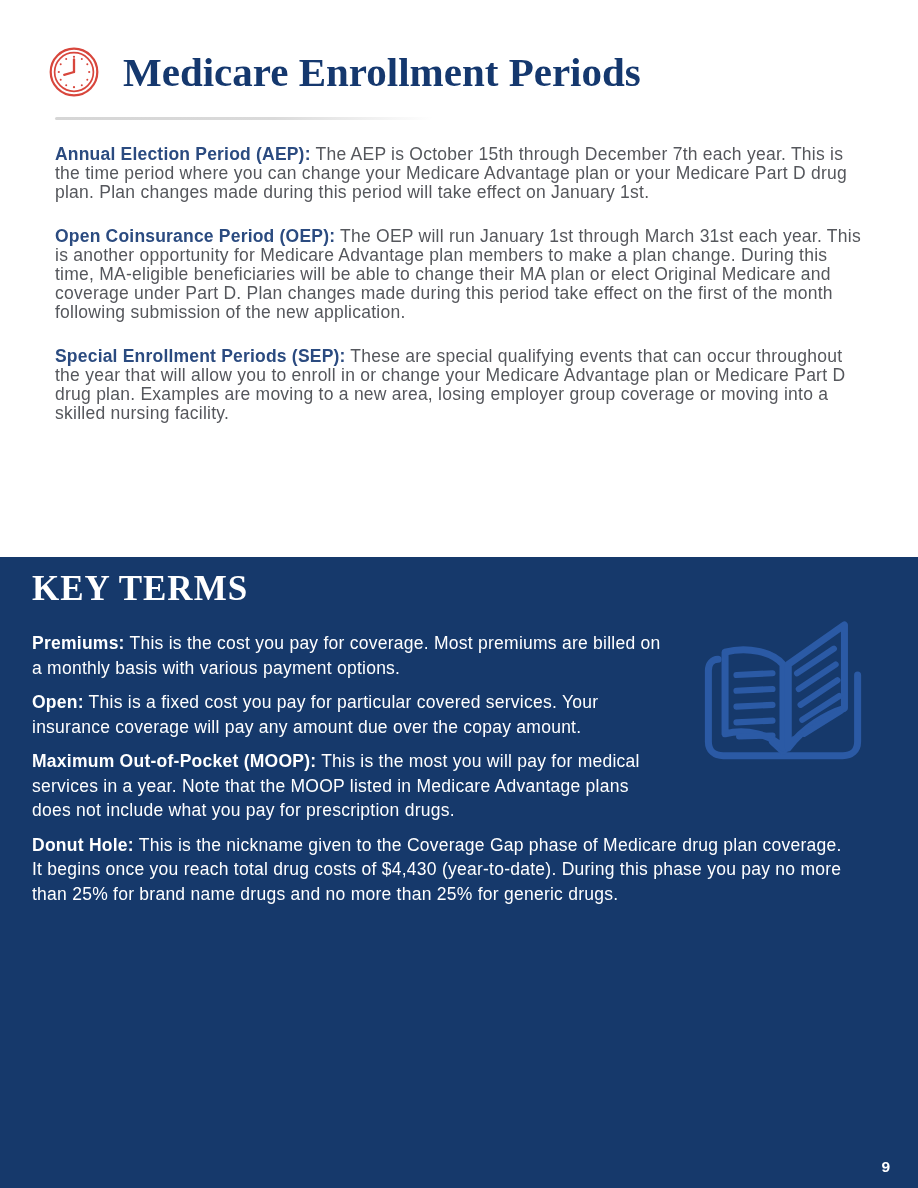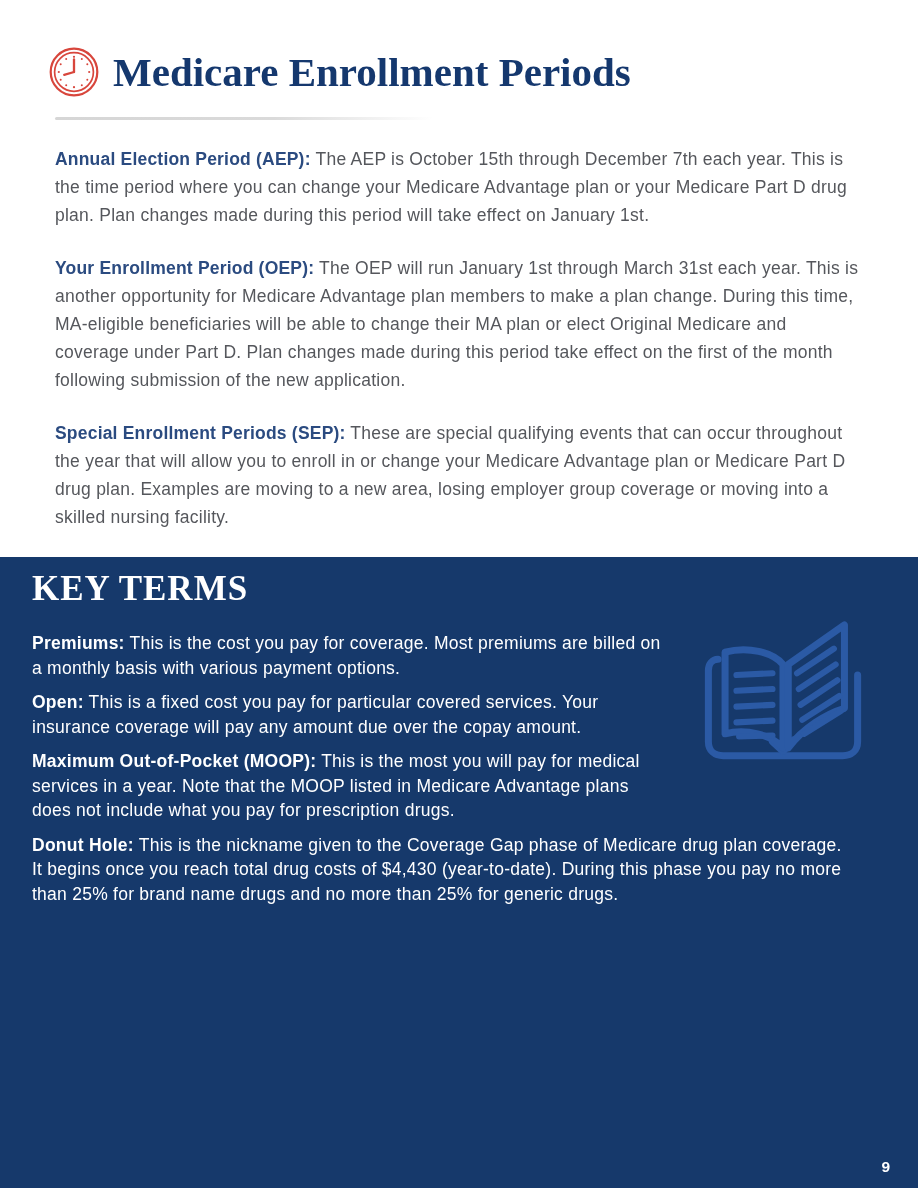--- a/index.html
+++ b/index.html
@@ -6,32 +6,32 @@
   .page {
     width:918px; height:1188px; position:relative; overflow:hidden;
     background:#ffffff; display:flex; flex-direction:column;
     font-family:"Liberation Sans", sans-serif;
     box-sizing:border-box;
   }
   .white-section {
     height:557px; box-sizing:border-box;
     padding:46px 56px 0 48px;
   }
-  .header-row { display:flex; align-items:center; gap:13px; }
+  .header-row { display:flex; align-items:center; gap:23px; }
   .icon-wrap { flex:0 0 auto; line-height:0; }
   .page-title {
     font-family:"Liberation Serif", serif; font-weight:bold;
     font-size:41px; color:#15386e; margin:0; letter-spacing:0px;
   }
   .divider {
     margin:19px 0 0 7px; height:3px; width:378px; border-radius:2px;
     background:linear-gradient(to right,#d6d6d6 0%, #dadada 58%, rgba(218,218,218,0) 100%);
   }
   .intro-para {
-    font-size:17.5px; line-height:28px; color:#55575c;
+    font-size:17.5px; line-height:19px; color:#55575c;
     letter-spacing:0.25px; margin:25px 0 0 7px;
   }
   .intro-para strong { color:#2b4b80; font-weight:bold; letter-spacing:0.2px; }
 
   .navy-section {
     flex:1; background:#16396b; color:#ffffff; position:relative;
     box-sizing:border-box; padding:6px 46px 0 32px;
   }
   .key-terms-heading {
     font-family:"Liberation Serif", serif; font-weight:bold;
@@ -85,21 +85,21 @@
     </div>
 
     <div class="divider"></div>
 
     <p class="intro-para">
       <strong>Annual Election Period (AEP):</strong>
       <span>The AEP is October 15th through December 7th each year. This is the time period where you can change your Medicare Advantage plan or your Medicare Part D drug plan. Plan changes made during this period will take effect on January 1st.</span>
     </p>
 
     <p class="intro-para">
-      <strong>Your Enrollment Period (OEP):</strong>
+      <strong>Open Coinsurance Period (OEP):</strong>
       <span>The OEP will run January 1st through March 31st each year. This is another opportunity for Medicare Advantage plan members to make a plan change. During this time, MA-eligible beneficiaries will be able to change their MA plan or elect Original Medicare and coverage under Part D. Plan changes made during this period take effect on the first of the month following submission of the new application.</span>
     </p>
 
     <p class="intro-para">
       <strong>Special Enrollment Periods (SEP):</strong>
       <span>These are special qualifying events that can occur throughout the year that will allow you to enroll in or change your Medicare Advantage plan or Medicare Part D drug plan. Examples are moving to a new area, losing employer group coverage or moving into a skilled nursing facility.</span>
     </p>
   </div>
 
   <div class="navy-section">

